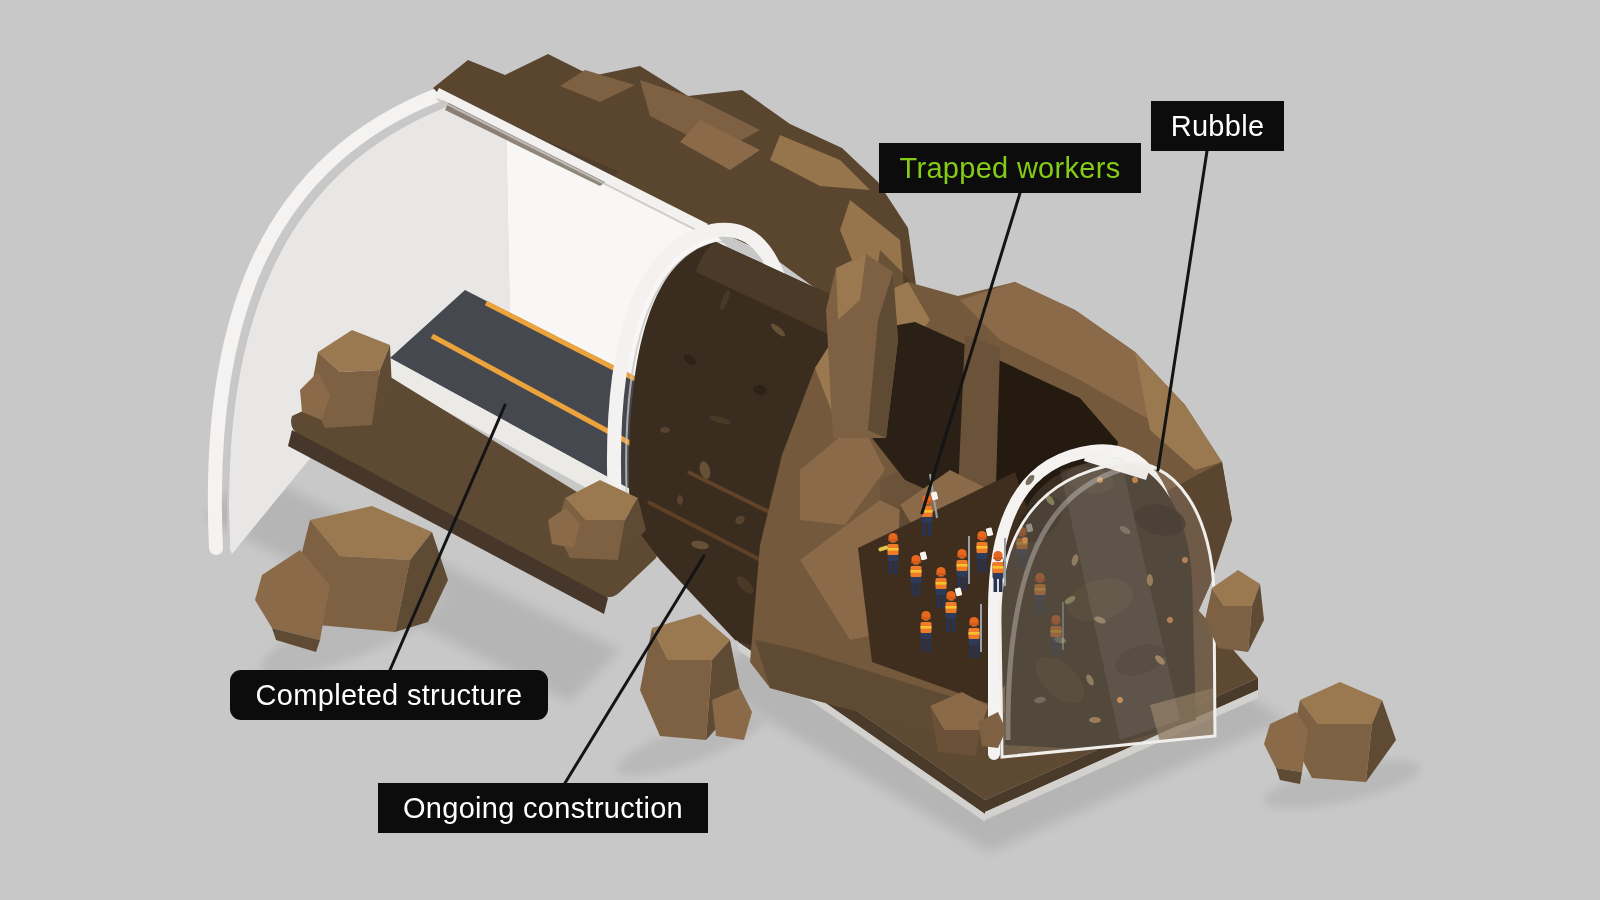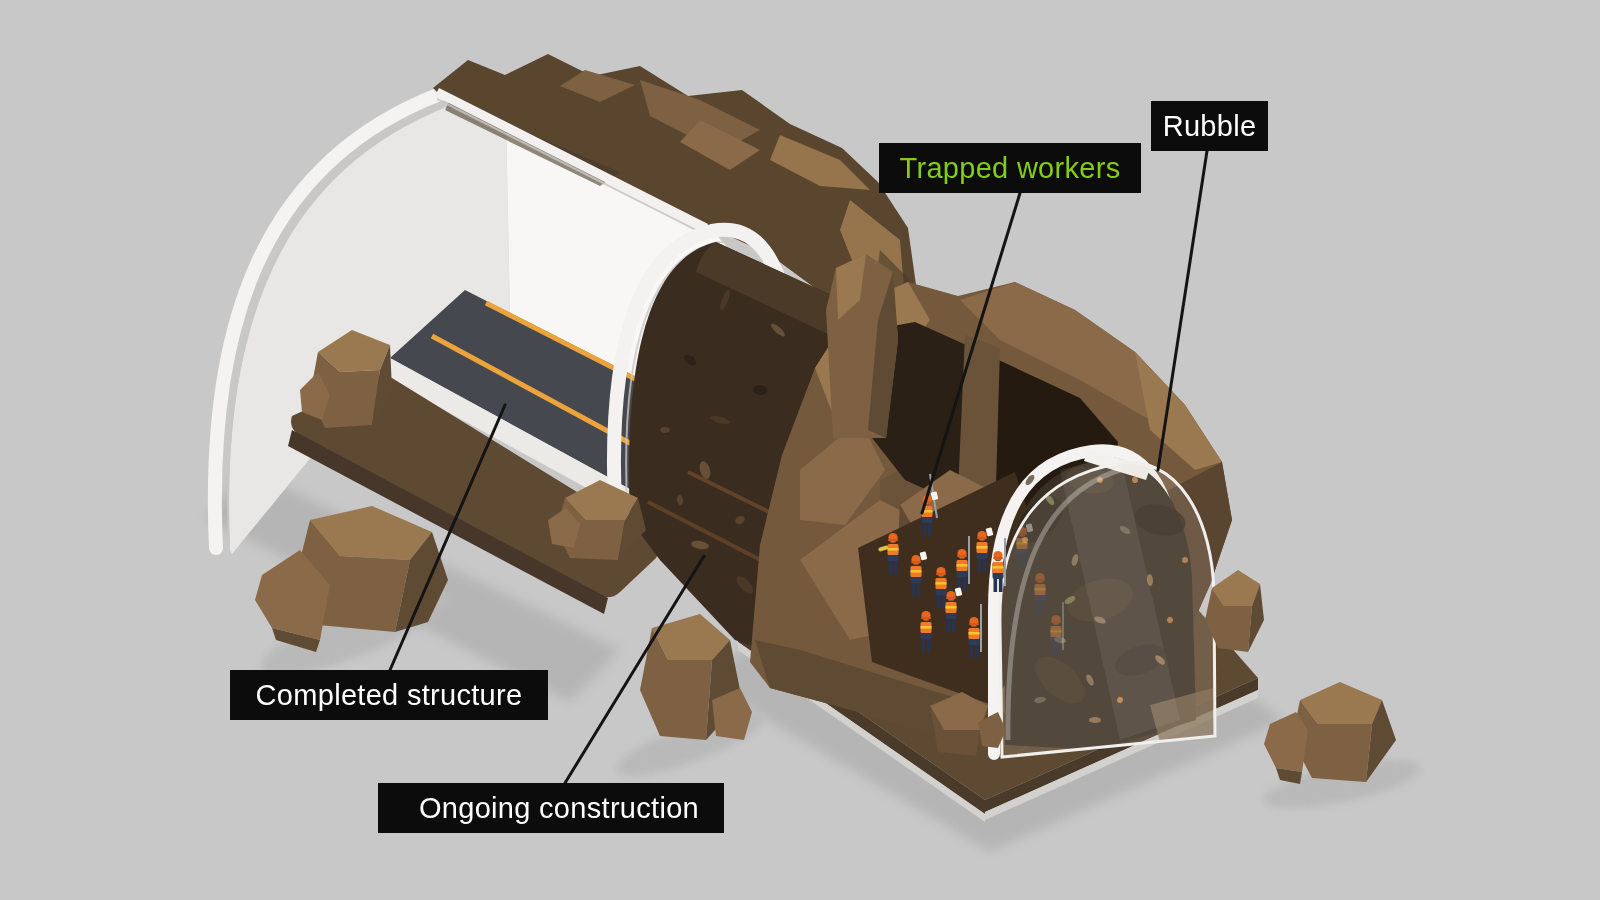--- a/index.html
+++ b/index.html
@@ -366,22 +366,22 @@
         <line x1="1020" y1="193" x2="922" y2="513" stroke="#141414" stroke-width="3" stroke-linecap="round"></line>
         <line x1="1207" y1="151" x2="1158" y2="470" stroke="#141414" stroke-width="3" stroke-linecap="round"></line>
         <line x1="390" y1="670" x2="505" y2="405" stroke="#141414" stroke-width="3" stroke-linecap="round"></line>
         <line x1="565" y1="783" x2="704" y2="556" stroke="#141414" stroke-width="3" stroke-linecap="round"></line>
       </g>
 </svg>
 
 <div class="callout" style="left: 879px; top: 143px; width: 262px; height: 50px; background: rgb(12, 12, 12); color: #84cc16;">
   <span>Trapped workers</span>
 </div>
-<div class="callout" style="left: 1151px; top: 101px; width: 117px; height: 50px; background: rgb(12, 12, 12); color: rgb(255, 255, 255);">
+<div class="callout" style="left: 1151px; top: 101px; width: 133px; height: 50px; background: rgb(12, 12, 12); color: rgb(255, 255, 255);">
   <span>Rubble</span>
 </div>
-<div class="callout" style="left: 230px; top: 670px; width: 318px; height: 50px; background: rgb(12, 12, 12); color: rgb(255, 255, 255);">
+<div class="callout" style="left: 230px; top: 670px; width: 318px; height: 50px; background: rgb(12, 12, 12); color: rgb(255, 255, 255); border-radius: 11px;">
   <span>Completed structure</span>
 </div>
-<div class="callout" style="left: 378px; top: 783px; width: 330px; height: 50px; background: rgb(12, 12, 12); color: rgb(255, 255, 255); padding-left: 16px;">
+<div class="callout" style="left: 378px; top: 783px; width: 330px; height: 50px; background: rgb(12, 12, 12); color: rgb(255, 255, 255);">
   <span>Ongoing construction</span>
 </div>
 </div>
 
 </body></html>

